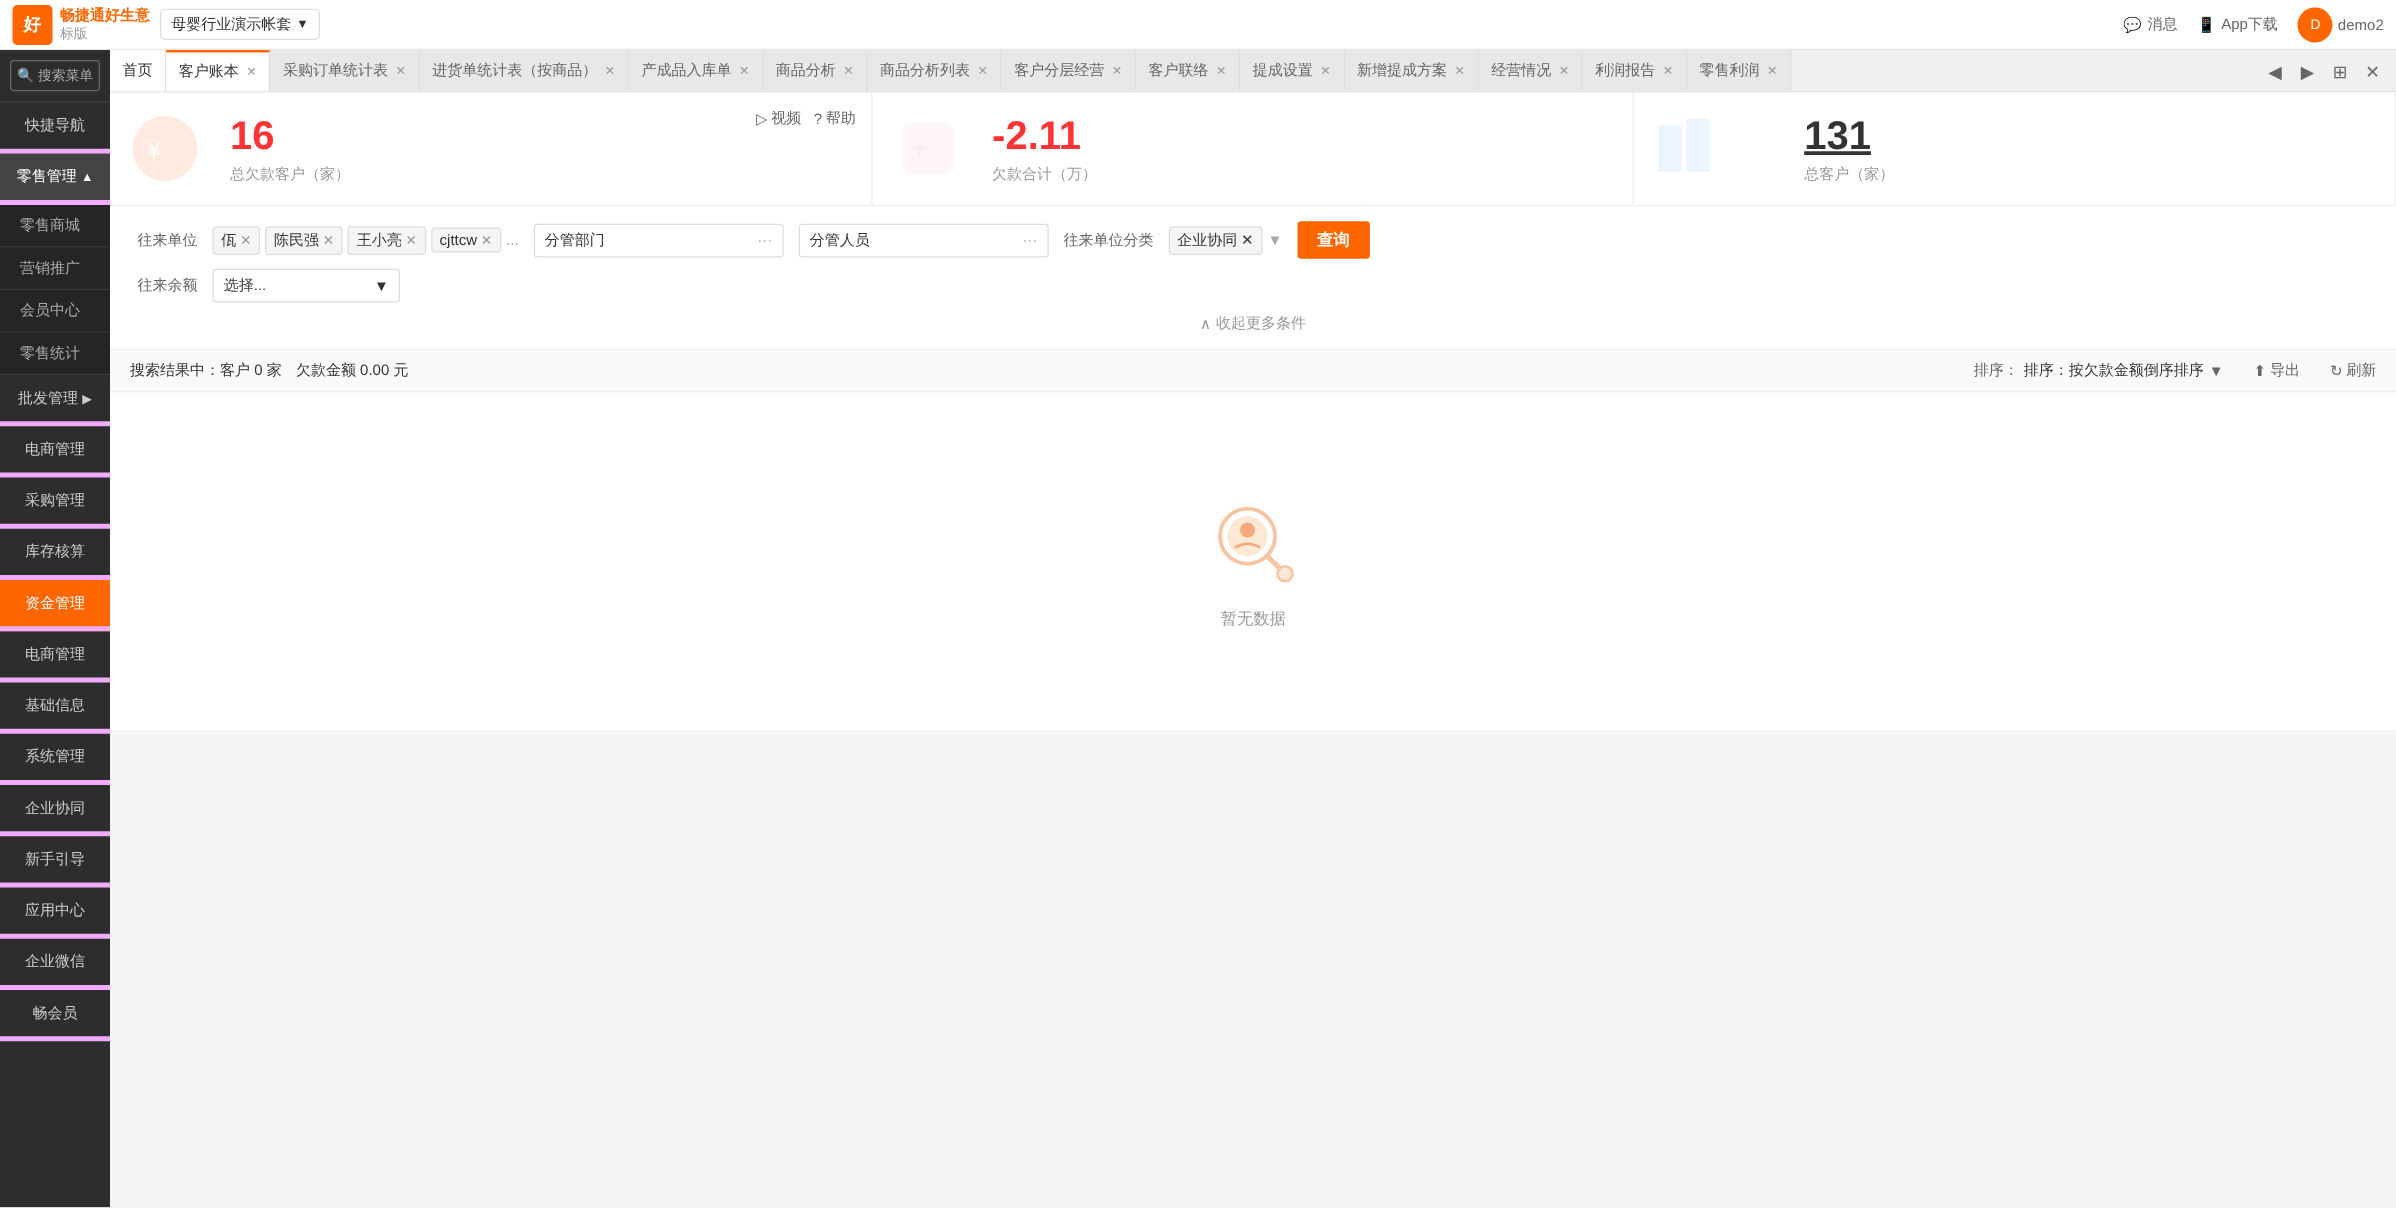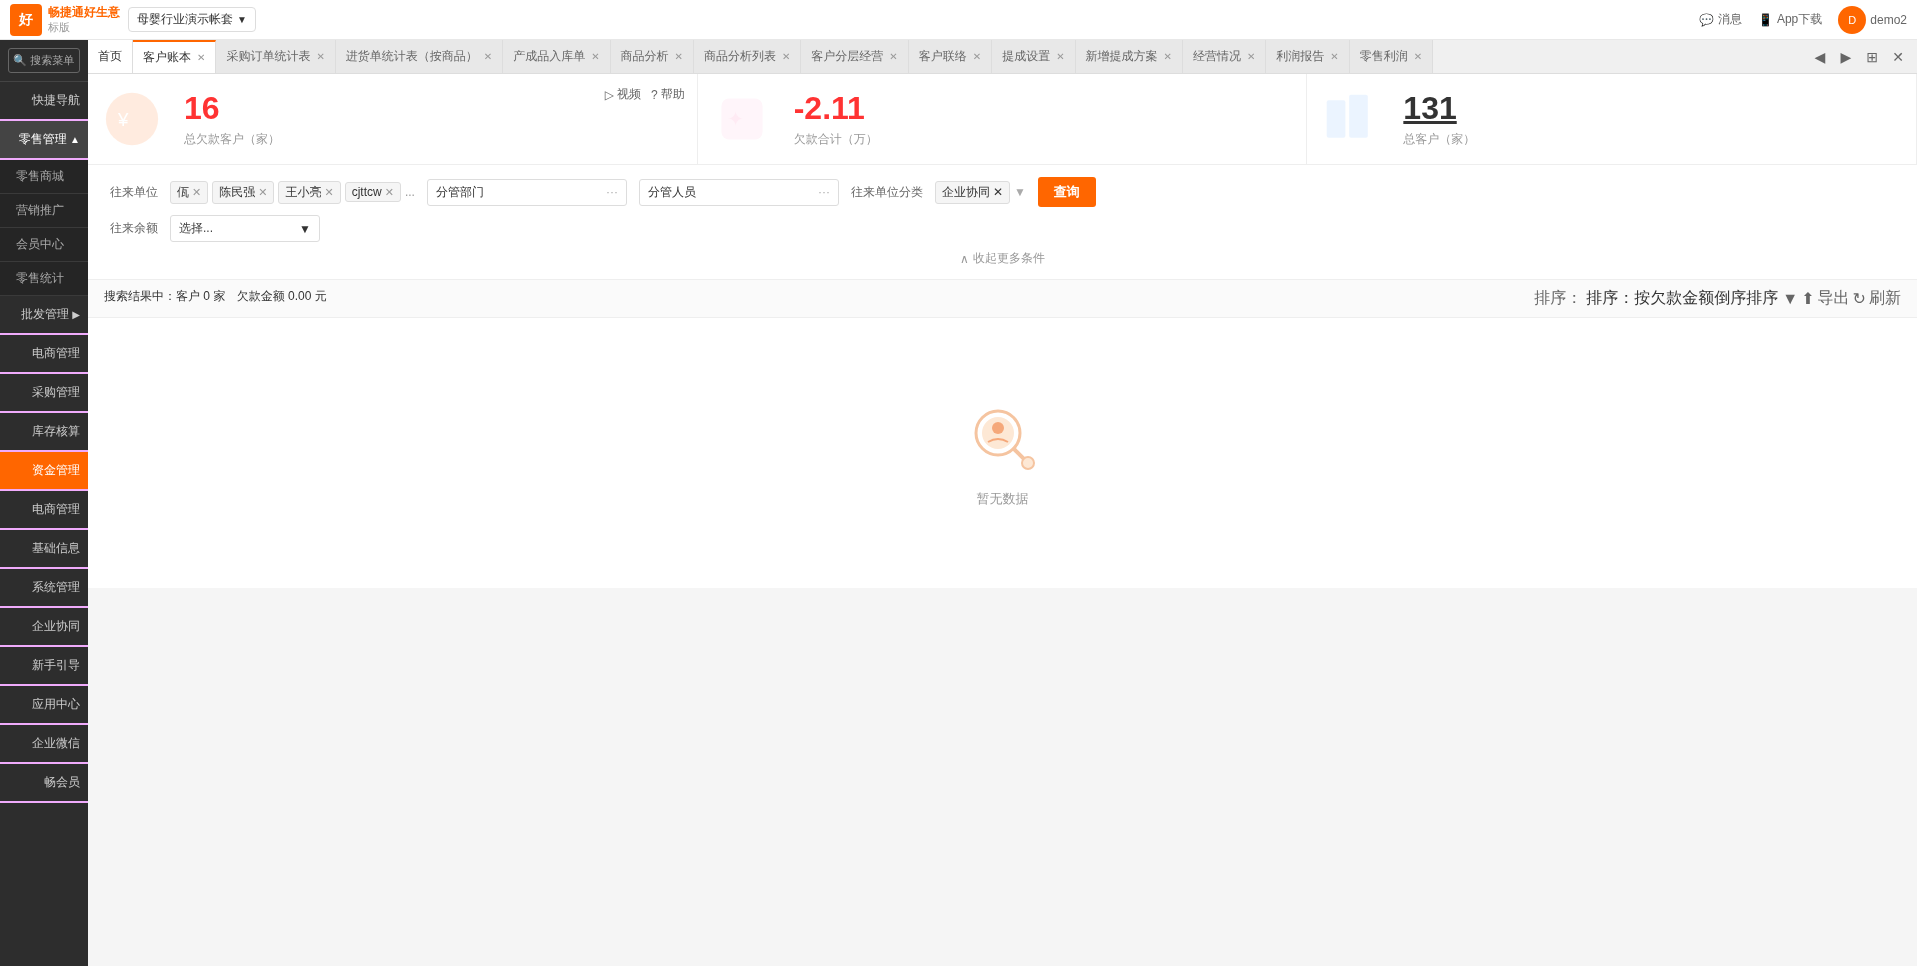--- a/index.html
+++ b/index.html
@@ -27,21 +27,21 @@
     .tab-item { height: 34px; padding: 0 10px; display: flex; align-items: center; gap: 4px; cursor: pointer; font-size: 12px; color: #666; border-right: 1px solid #ddd; white-space: nowrap; background: #e8e8e8; }
     .tab-item.active { background: #fff; color: #333; border-top: 2px solid #ff6600; }
     .tab-item:first-child { background: #fff; color: #333; border-right: 1px solid #ddd; }
     .tab-close { font-size: 10px; color: #999; margin-left: 2px; }
     .tab-actions { margin-left: auto; display: flex; align-items: center; gap: 4px; padding-right: 8px; }
     .tab-action-btn { width: 22px; height: 22px; display: flex; align-items: center; justify-content: center; cursor: pointer; color: #666; font-size: 14px; }
 
     
     .sidebar-search { padding: 8px; border-bottom: 1px solid #444; }
     .sidebar-search-btn { background: none; border: 1px solid #666; border-radius: 3px; color: #aaa; font-size: 11px; width: 100%; padding: 4px; cursor: pointer; display: flex; align-items: center; justify-content: center; gap: 3px; }
-    .sidebar-nav-item { padding: 10px 8px; cursor: pointer; font-size: 12px; color: #ccc; text-align: right; border-bottom: 2px solid #f0abfc; }
+    .sidebar-nav-item { padding: 10px 8px; cursor: pointer; font-size: 12px; color: #ccc; text-align: center; border-bottom: 4px solid #f0abfc; }
     .sidebar-nav-item.active { background: #ff6600; color: white; }
     .sidebar-nav-item.active-parent { background: #444; color: white; }
     .sidebar-sub-item { padding: 8px 8px 8px 16px; cursor: pointer; font-size: 12px; color: #aaa; border-bottom: 1px solid #3a3a3a; background: #252525; }
 
     
     .page-content { flex: 1; overflow-y: auto; background: #f5f5f5; }
     
     
     .stats-row { display: flex; background: #fff; border-bottom: 1px solid #eee; }
     .stat-card { flex: 1; padding: 16px 24px; display: flex; align-items: center; gap: 16px; border-right: 1px solid #eee; position: relative; }
@@ -61,24 +61,24 @@
     .filter-tag .remove { cursor: pointer; color: #999; font-size: 11px; }
     .filter-more { color: #999; cursor: pointer; font-size: 12px; }
     .filter-select { display: flex; align-items: center; gap: 4px; border: 1px solid #ddd; border-radius: 3px; padding: 4px 8px; cursor: pointer; font-size: 12px; color: #333; background: #fff; min-width: 120px; }
     .filter-select-wide { min-width: 200px; }
     .collapse-btn { display: flex; align-items: center; gap: 4px; color: #999; cursor: pointer; font-size: 12px; margin: 0 auto; }
     .query-btn { background: #ff6600; color: white; border: none; border-radius: 3px; padding: 6px 16px; cursor: pointer; font-size: 13px; font-weight: bold; }
     .filter-row-2 { display: flex; align-items: center; justify-content: center; }
     .unit-classify-label { background: #f5f5f5; border: 1px solid #ddd; border-radius: 3px; padding: 2px 6px; font-size: 12px; color: #333; display: flex; align-items: center; gap: 3px; }
 
     
-    .result-bar { display: flex; align-items: flex-start; justify-content: space-between; padding: 8px 16px; background: #fafafa; border-bottom: 1px solid #eee; }
+    .result-bar { display: flex; align-items: center; justify-content: space-between; padding: 8px 16px; background: #fafafa; border-bottom: 1px solid #eee; }
     .result-info { font-size: 12px; color: #666; }
     .result-info span { color: #333; }
-    .result-actions { display: flex; align-items: center; gap: 3px; font-size: 16px; color: #666; }
+    .result-actions { display: flex; align-items: center; gap: 24px; font-size: 12px; color: #666; }
     .sort-select { display: flex; align-items: center; gap: 4px; cursor: pointer; color: #666; }
     .action-btn { display: flex; align-items: center; gap: 3px; cursor: pointer; color: #666; }
 
     
     .table-container { background: #fff; margin: 0; }
     .table-header { display: flex; padding: 10px 16px; background: #f5f5f5; border-bottom: 1px solid #eee; font-size: 13px; color: #666; font-weight: 500; }
     .col-customer { flex: 2; }
     .col-debt { flex: 2; }
     .col-recovery { flex: 2; }
     .col-date { flex: 2; }
@@ -297,21 +297,21 @@
               <div class="stat-label">欠款合计（万）</div>
             </div>
           </div>
           <div class="stat-card" style="position:relative;">
             <div style="position:absolute;left:16px;top:50%;transform:translateY(-50%);width:56px;height:56px;opacity:0.10;">
               <svg viewBox="0 0 60 60" fill="none" xmlns="http://www.w3.org/2000/svg">
                 <rect x="4" y="10" width="20" height="40" rx="2" fill="#4499ff"></rect>
                 <rect x="28" y="4" width="20" height="46" rx="2" fill="#4499ff"></rect>
               </svg>
             </div>
-            <div style="margin-left:72px;">
+            <div style="margin-left:112px;">
               <div class="stat-value" style="text-decoration:underline;cursor:pointer;">131</div>
               <div class="stat-label">总客户（家）</div>
             </div>
           </div>
         </div>
 
         <div class="filter-area">
           <div class="filter-row">
             <span class="filter-label">往来单位</span>
             <div class="filter-tags">

